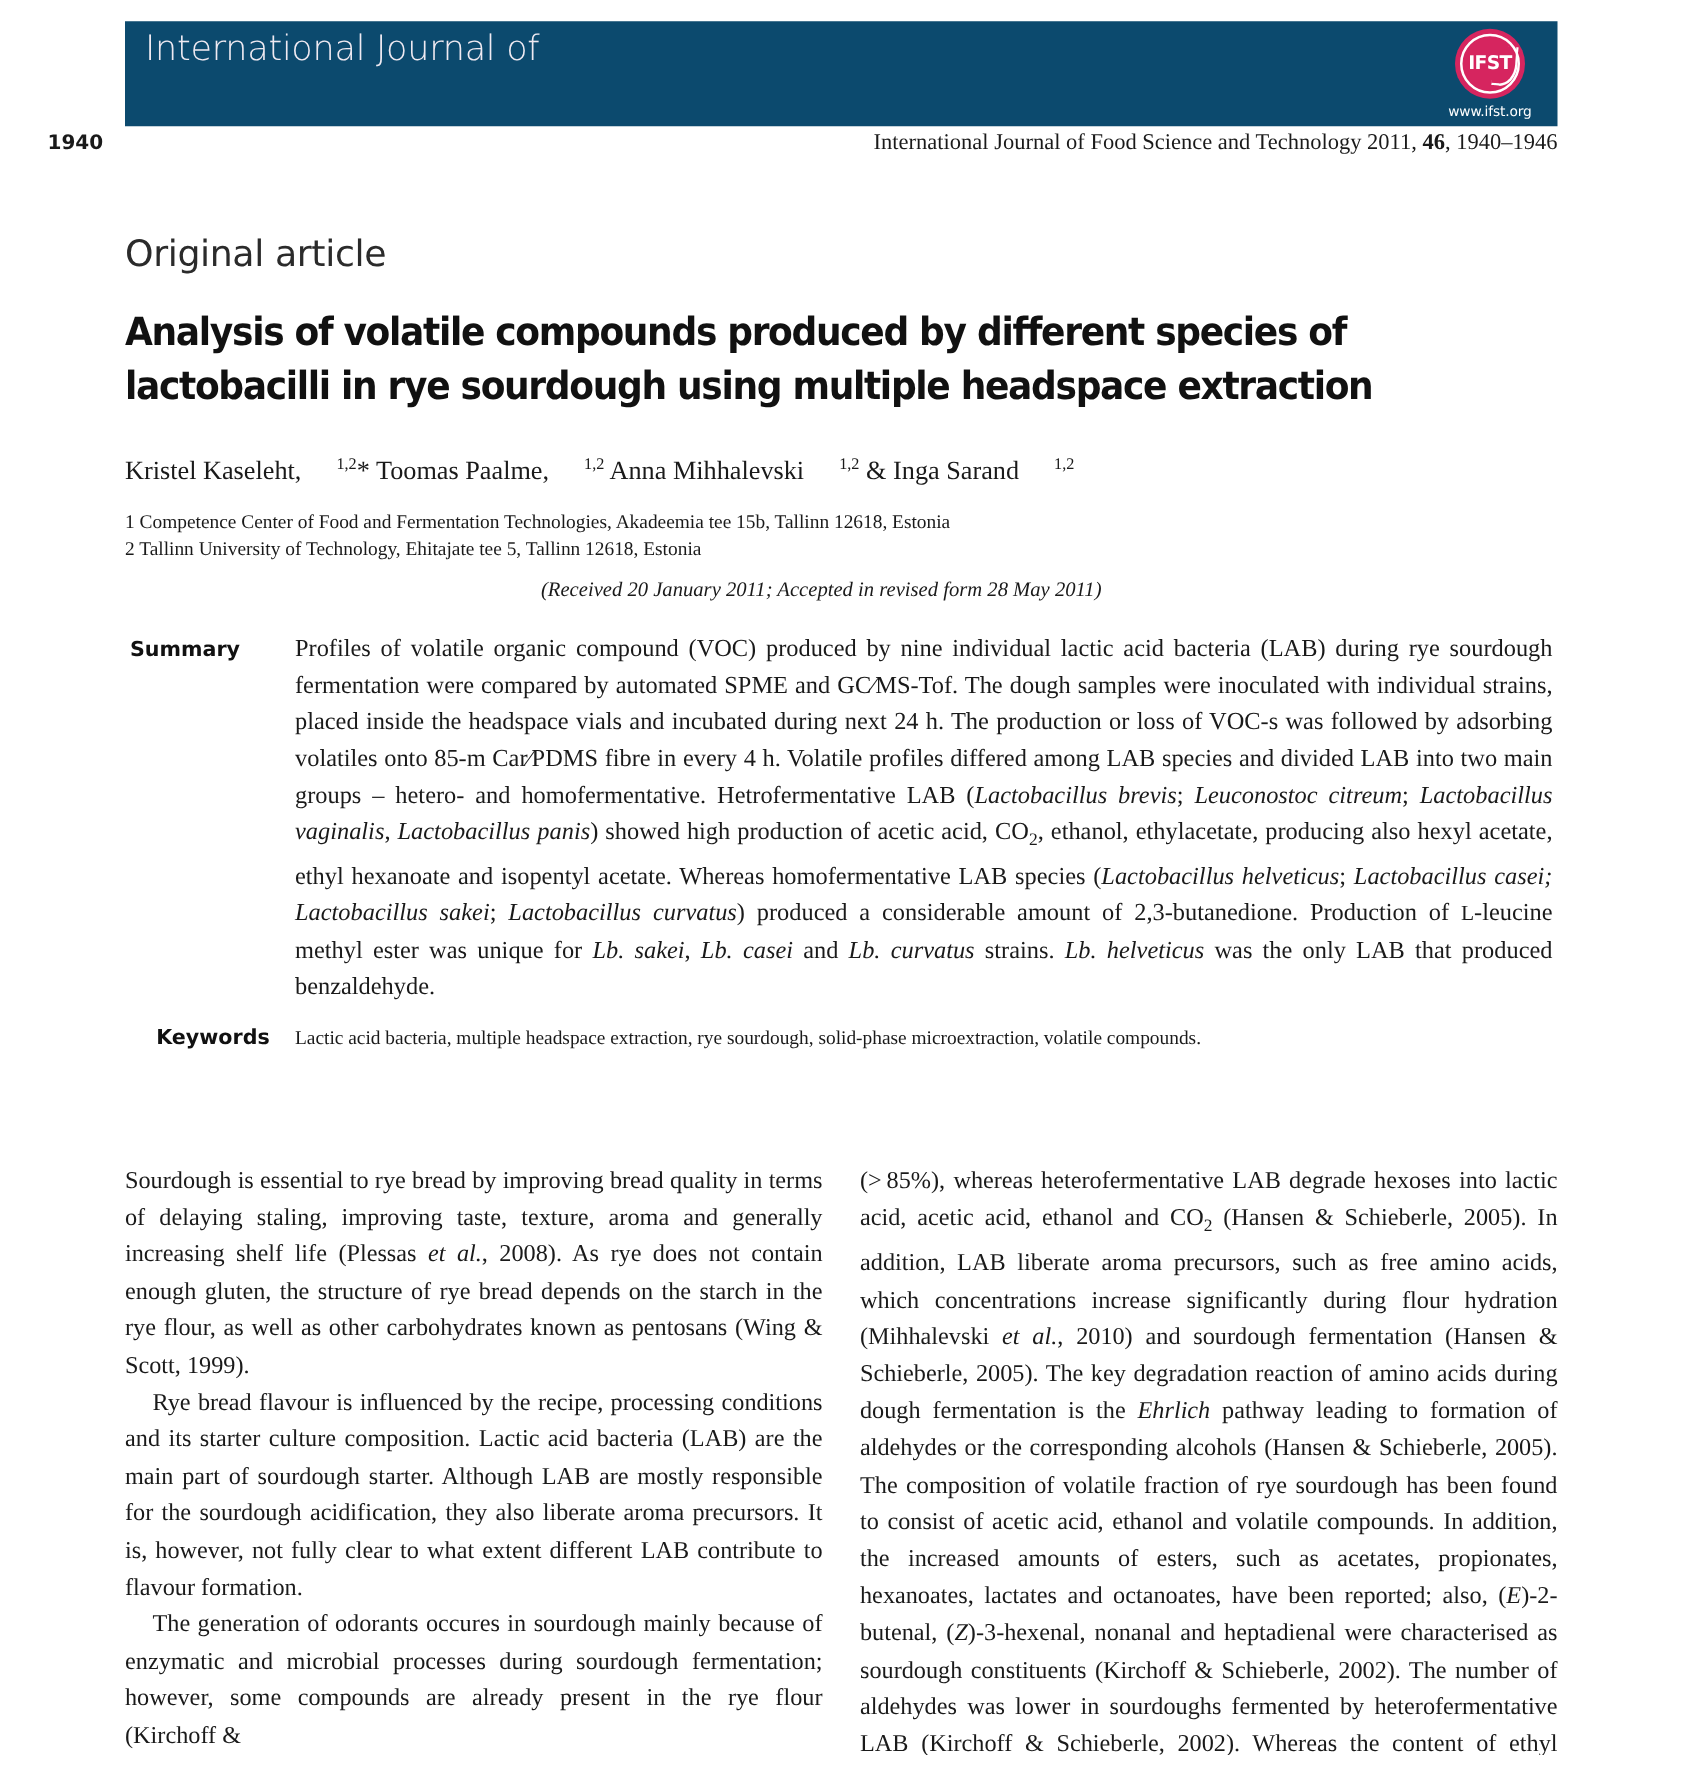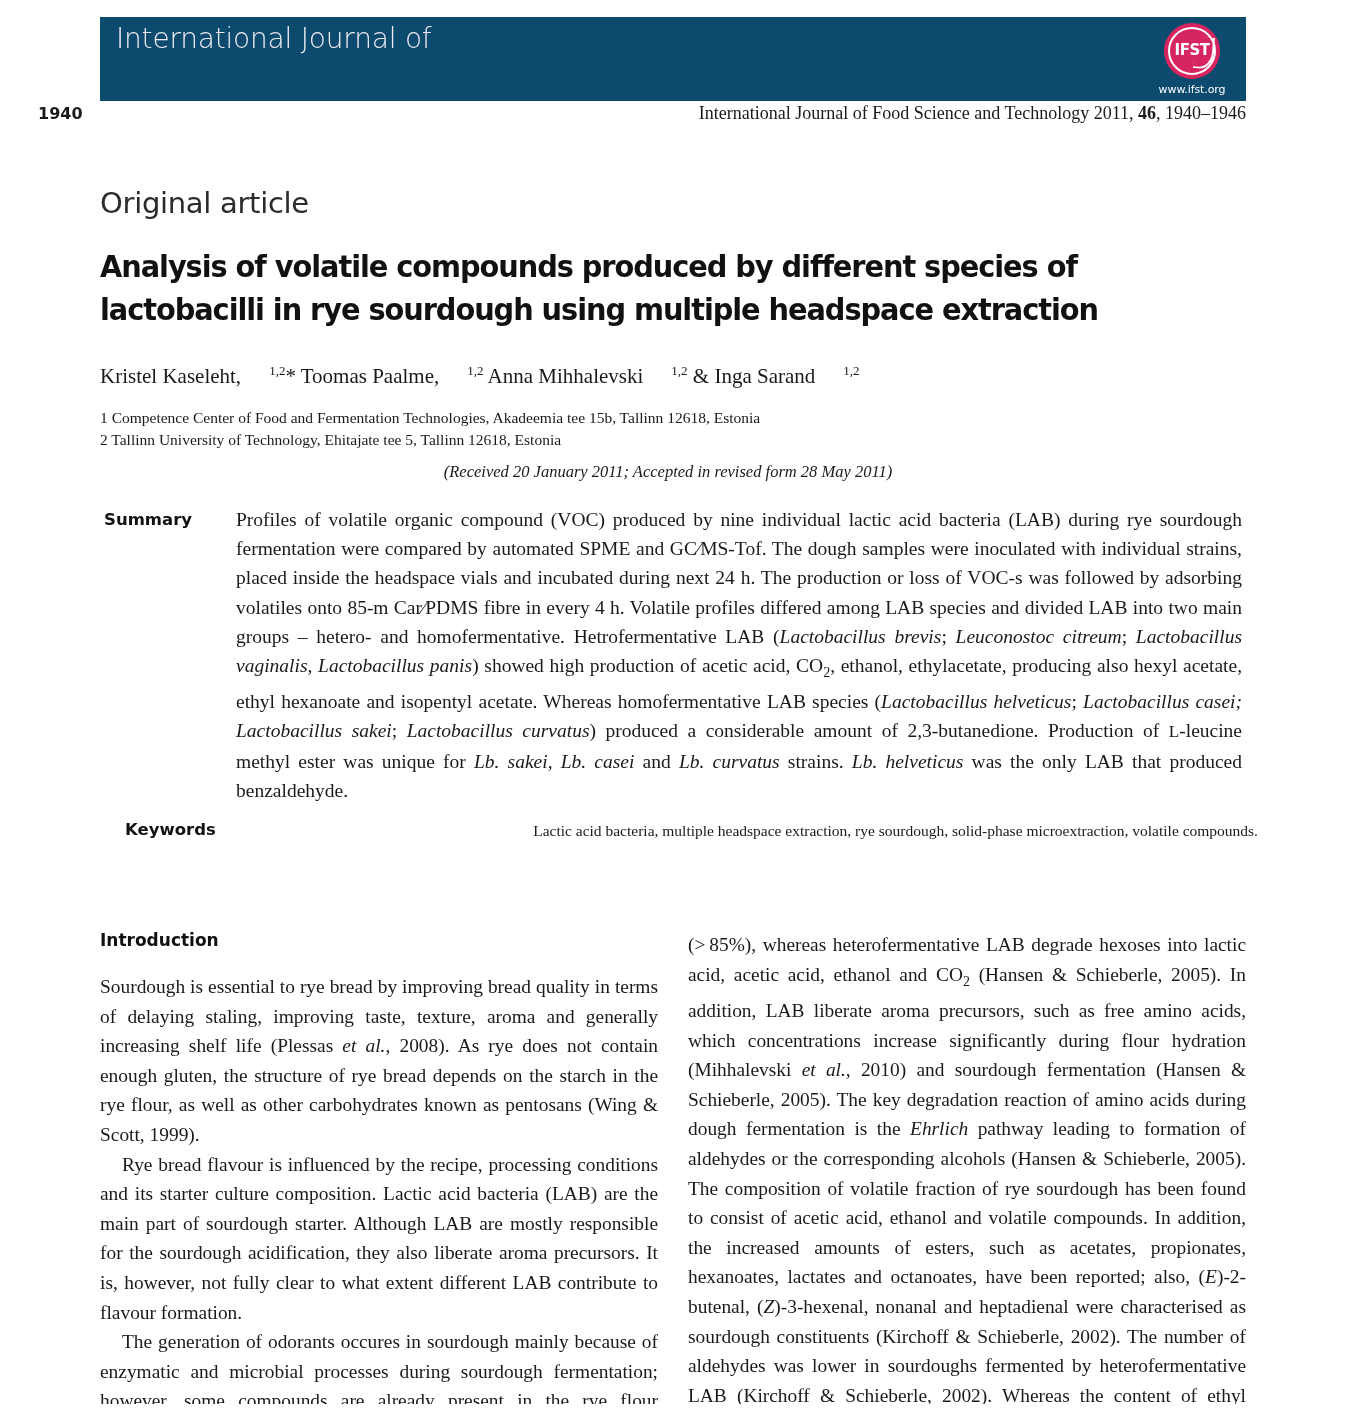--- a/index.html
+++ b/index.html
@@ -163,21 +163,21 @@
     position: absolute;
     left: 100px;
     top: 407px;
     width: 1120px;
     font-size: 15.5px;
     line-height: 22px;
     color: #1a1a1a;
   }
   .received {
     position: absolute;
-    left: 95px;
+    left: 84px;
     top: 462px;
     width: 1146px;
     text-align: center;
     font-style: italic;
     font-size: 16.5px;
     color: #1a1a1a;
   }
 
   
   .abs-label {
@@ -198,27 +198,26 @@
     text-align: justify;
     text-justify: inter-word;
     font-size: 19.5px;
     line-height: 29.2px;
     color: #1a1a1a;
     hyphens: none;
   }
   #summary-body { top: 505px; }
   #keywords-body {
     position: absolute;
-    left: 252px;
+    left: 236px;
     top: 820px;
     width: 1006px;
     font-size: 15.5px;
     line-height: 22px;
     color: #1a1a1a;
-    text-align: right;
   }
   .abs-body i, .abs-body em { font-style: italic; }
   .smallcap { font-variant: small-caps; font-size: 0.88em; }
   sub { font-size: 0.72em; vertical-align: sub; }
 
   
   .col {
     position: absolute;
     top: 930px;
     width: 558px;
@@ -287,21 +286,20 @@
 
 <div class="received">(Received 20 January 2011; Accepted in revised form 28 May 2011)</div>
 
 <div class="abs-label" id="summary-label">Summary</div>
 <div class="abs-body" id="summary-body">Profiles of volatile organic compound (VOC) produced by nine individual lactic acid bacteria (LAB) during rye sourdough fermentation were compared by automated SPME and GC∕MS-Tof. The dough samples were inoculated with individual strains, placed inside the headspace vials and incubated during next 24 h. The production or loss of VOC-s was followed by adsorbing volatiles onto 85-m Car∕PDMS fibre in every 4 h. Volatile profiles differed among LAB species and divided LAB into two main groups – hetero- and homofermentative. Hetrofermentative LAB (<i>Lactobacillus brevis</i>; <i>Leuconostoc citreum</i>; <i>Lactobacillus vaginalis</i>, <i>Lactobacillus panis</i>) showed high production of acetic acid, CO<sub>2</sub>, ethanol, ethylacetate, producing also hexyl acetate, ethyl hexanoate and isopentyl acetate. Whereas homofermentative LAB species (<i>Lactobacillus helveticus</i>; <i>Lactobacillus casei; Lactobacillus sakei</i>; <i>Lactobacillus curvatus</i>) produced a considerable amount of 2,3-butanedione. Production of <span class="smallcap">L</span>-leucine methyl ester was unique for <i>Lb. sakei</i>, <i>Lb. casei</i> and <i>Lb. curvatus</i> strains. <i>Lb. helveticus</i> was the only LAB that produced benzaldehyde.</div>
 
 <div class="abs-label" id="keywords-label">Keywords</div>
 <div id="keywords-body">Lactic acid bacteria, multiple headspace extraction, rye sourdough, solid-phase microextraction, volatile compounds.</div>
 
 <div class="col col-left">
-  <div class="section-heading">Introduction</div>
   <p class="body-par">Sourdough is essential to rye bread by improving bread quality in terms of delaying staling, improving taste, texture, aroma and generally increasing shelf life (Plessas <i>et al.</i>, 2008). As rye does not contain enough gluten, the structure of rye bread depends on the starch in the rye flour, as well as other carbohydrates known as pentosans (Wing &amp; Scott, 1999).</p>
   <p class="body-par">Rye bread flavour is influenced by the recipe, processing conditions and its starter culture composition. Lactic acid bacteria (LAB) are the main part of sourdough starter. Although LAB are mostly responsible for the sourdough acidification, they also liberate aroma precursors. It is, however, not fully clear to what extent different LAB contribute to flavour formation.</p>
   <p class="body-par">The generation of odorants occures in sourdough mainly because of enzymatic and microbial processes during sourdough fermentation; however, some compounds are already present in the rye flour (Kirchoff &amp;</p>
 </div>
 
 <div class="col col-right">
   <p class="body-par">(&gt; 85%), whereas heterofermentative LAB degrade hexoses into lactic acid, acetic acid, ethanol and CO<sub>2</sub> (Hansen &amp; Schieberle, 2005). In addition, LAB liberate aroma precursors, such as free amino acids, which concentrations increase significantly during flour hydration (Mihhalevski <i>et al.</i>, 2010) and sourdough fermentation (Hansen &amp; Schieberle, 2005). The key degradation reaction of amino acids during dough fermentation is the <i>Ehrlich</i> pathway leading to formation of aldehydes or the corresponding alcohols (Hansen &amp; Schieberle, 2005). The composition of volatile fraction of rye sourdough has been found to consist of acetic acid, ethanol and volatile compounds. In addition, the increased amounts of esters, such as acetates, propionates, hexanoates, lactates and octanoates, have been reported; also, (<i>E</i>)-2-butenal, (<i>Z</i>)-3-hexenal, nonanal and heptadienal were characterised as sourdough constituents (Kirchoff &amp; Schieberle, 2002). The number of aldehydes was lower in sourdoughs fermented by heterofermentative LAB (Kirchoff &amp; Schieberle, 2002). Whereas the content of ethyl acetate as well</p>
 </div>
 
 <div class="page-cut"></div>

